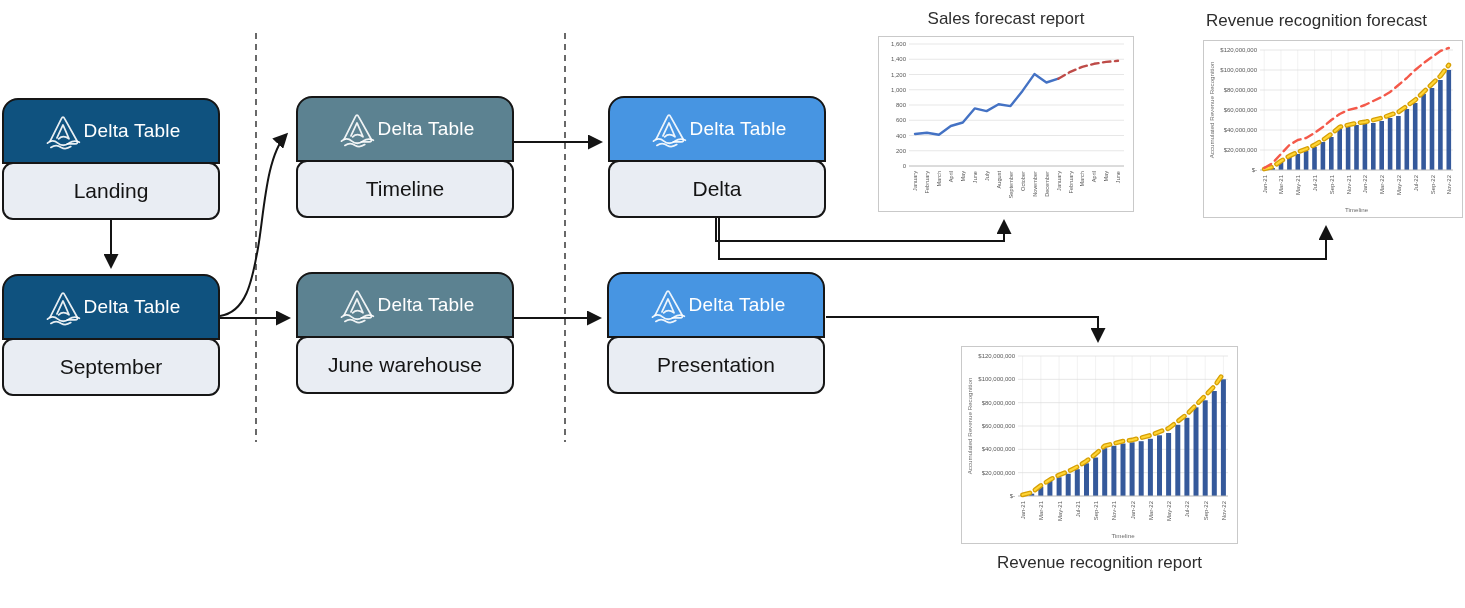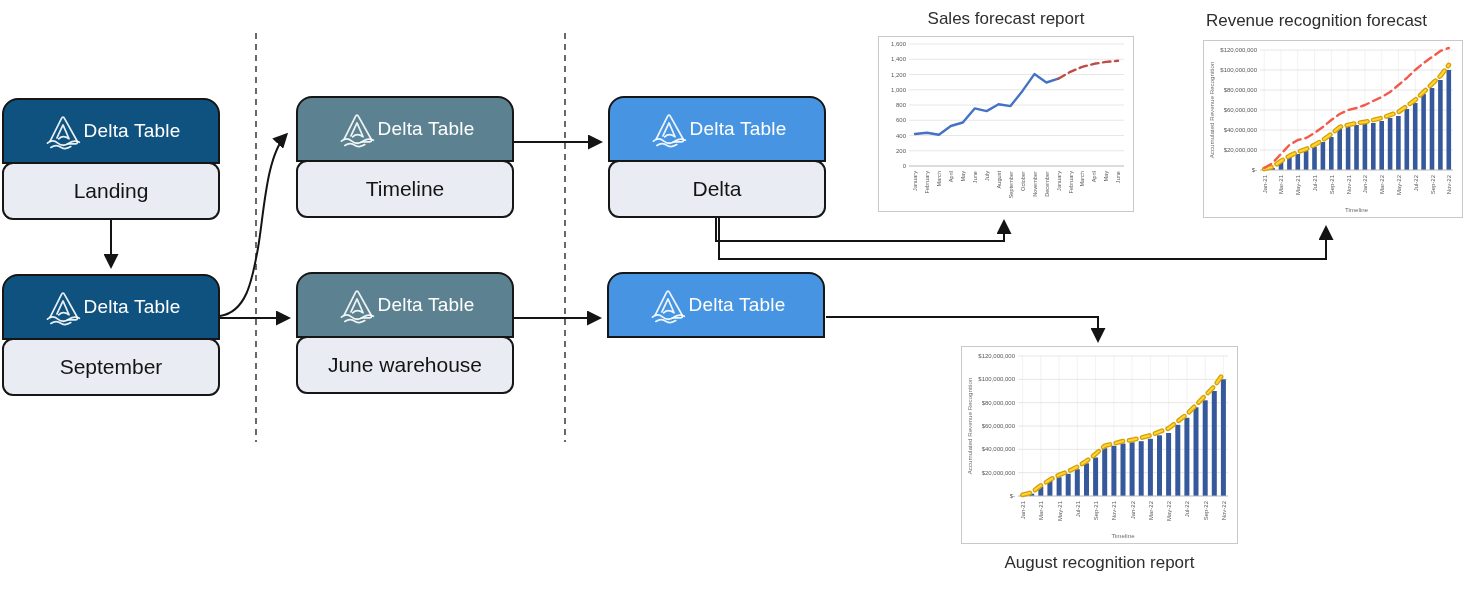--- a/index.html
+++ b/index.html
@@ -110,20 +110,21 @@
   <div class="node" style="left:607px;top:272px">
     <div class="node-header blue">
       <svg class="logo" width="42" height="38" viewBox="0 0 48 44" fill="none" stroke="rgba(255,255,255,.9)" stroke-width="2" stroke-linecap="round" stroke-linejoin="round">
         <path d="M9 34 L22 8 Q24 4 26 8 L40 33 Q42 37 38 37 L29 37"></path>
         <path d="M17 30 L24 15 L31 31 Q24 26 19 31"></path>
         <path d="M6 36 Q12 31 18 36 Q24 41 31 36 Q37 32 43 35"></path>
         <path d="M10 41 Q16 37 22 41 Q27 44 33 40"></path>
       </svg>
       <span class="node-title">Delta Table</span>
     </div>
+    <div class="node-label">Presentation</div>
   </div>
 
   <div class="chart-title" style="left:878px;top:9px;width:256px">Sales forecast report</div>
   <svg class="chart" width="256" height="176" style="left:878px;top:36px">
       <rect x="0.5" y="0.5" width="255" height="175" fill="#fff" stroke="#C9C9C9"></rect>
       <line x1="31" y1="130" x2="246" y2="130" stroke="#DCDCDC" stroke-width="0.7"></line>
       <text x="28" y="132" text-anchor="end" font-size="6" fill="#595959">0</text>
       <line x1="31" y1="114.75" x2="246" y2="114.75" stroke="#DCDCDC" stroke-width="0.7"></line>
       <text x="28" y="116.75" text-anchor="end" font-size="6" fill="#595959">200</text>
       <line x1="31" y1="99.5" x2="246" y2="99.5" stroke="#DCDCDC" stroke-width="0.7"></line>
@@ -297,15 +298,15 @@
       <text font-size="6" fill="#595959" text-anchor="end" x="191.8913043478261" y="155" transform="rotate(-90 191.8913043478261 155)">Mar-22</text>
       <text font-size="6" fill="#595959" text-anchor="end" x="210.15217391304347" y="155" transform="rotate(-90 210.15217391304347 155)">May-22</text>
       <text font-size="6" fill="#595959" text-anchor="end" x="228.41304347826087" y="155" transform="rotate(-90 228.41304347826087 155)">Jul-22</text>
       <text font-size="6" fill="#595959" text-anchor="end" x="246.67391304347825" y="155" transform="rotate(-90 246.67391304347825 155)">Sep-22</text>
       <text font-size="6" fill="#595959" text-anchor="end" x="264.9347826086956" y="155" transform="rotate(-90 264.9347826086956 155)">Nov-22</text>
       <polyline points="61.6,148.8 70.7,146.5 79.8,139.5 89.0,133.7 98.1,129.0 107.2,125.5 116.3,120.8 125.5,115.0 134.6,108.0 143.7,99.8 152.9,97.5 162.0,95.2 171.1,94.0 180.3,91.7 189.4,89.3 198.5,85.8 207.7,82.3 216.8,75.3 225.9,68.3 235.0,59.0 244.2,49.7 253.3,40.3 262.4,27.5" fill="none" stroke="#D7A005" stroke-width="4.8" stroke-dasharray="7.5 6" stroke-linecap="round" stroke-linejoin="round"></polyline>
       <polyline points="61.6,148.8 70.7,146.5 79.8,139.5 89.0,133.7 98.1,129.0 107.2,125.5 116.3,120.8 125.5,115.0 134.6,108.0 143.7,99.8 152.9,97.5 162.0,95.2 171.1,94.0 180.3,91.7 189.4,89.3 198.5,85.8 207.7,82.3 216.8,75.3 225.9,68.3 235.0,59.0 244.2,49.7 253.3,40.3 262.4,27.5" fill="none" stroke="#FFD535" stroke-width="2.2" stroke-dasharray="7.5 6" stroke-linecap="round" stroke-linejoin="round"></polyline>
       <text font-size="6.2" fill="#6a6a6a" text-anchor="middle" x="11" y="80" transform="rotate(-90 11 80)">Accumulated Revenue Recognition</text>
       <text font-size="6.2" fill="#6a6a6a" text-anchor="middle" x="162" y="192">Timeline</text>
     </svg>
-  <div class="chart-title" style="left:941px;top:553px;width:317px">August recognition report</div>
+  <div class="chart-title" style="left:941px;top:553px;width:317px">Revenue recognition report</div>
 
 </div>
 
 </body></html>

